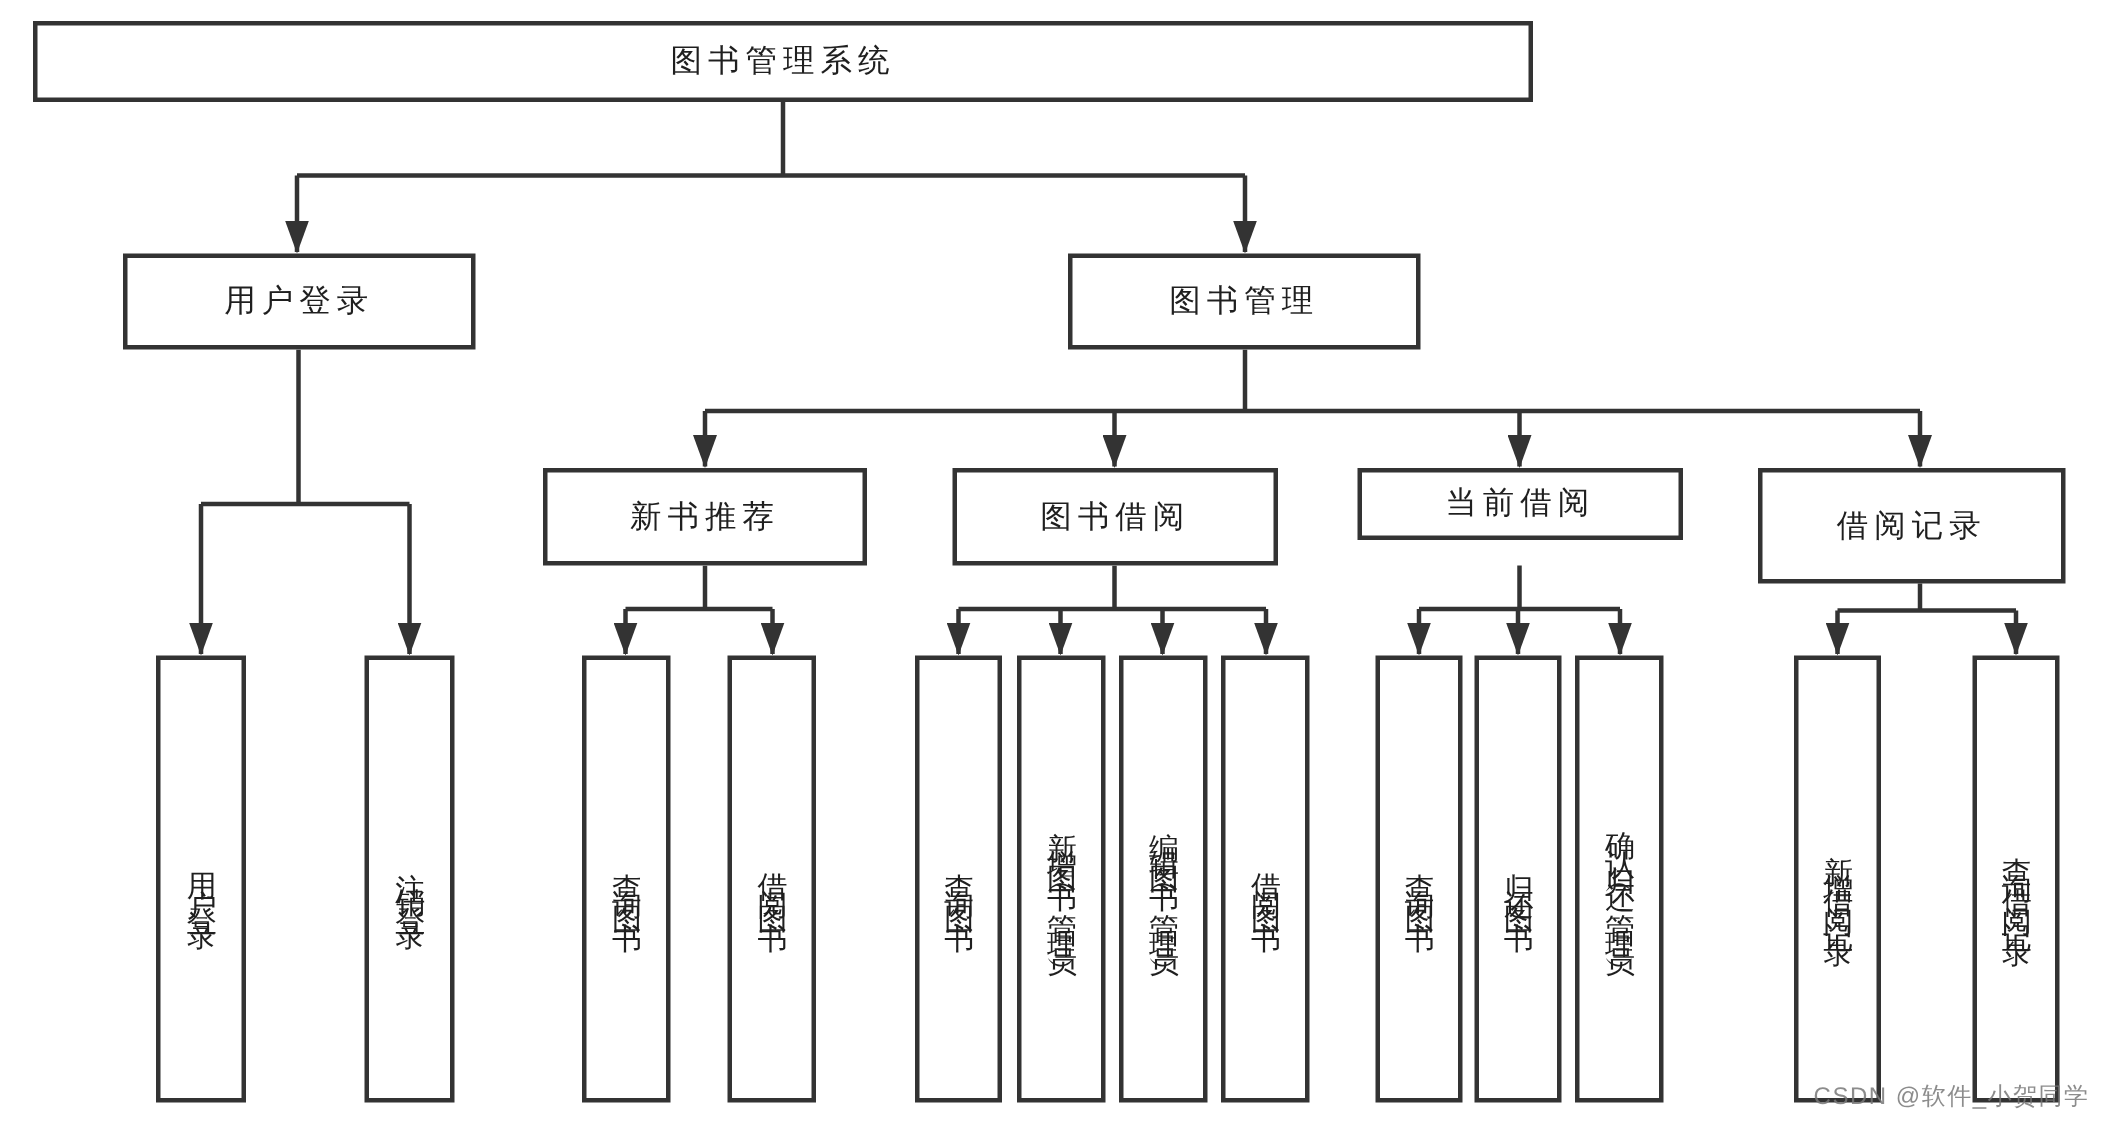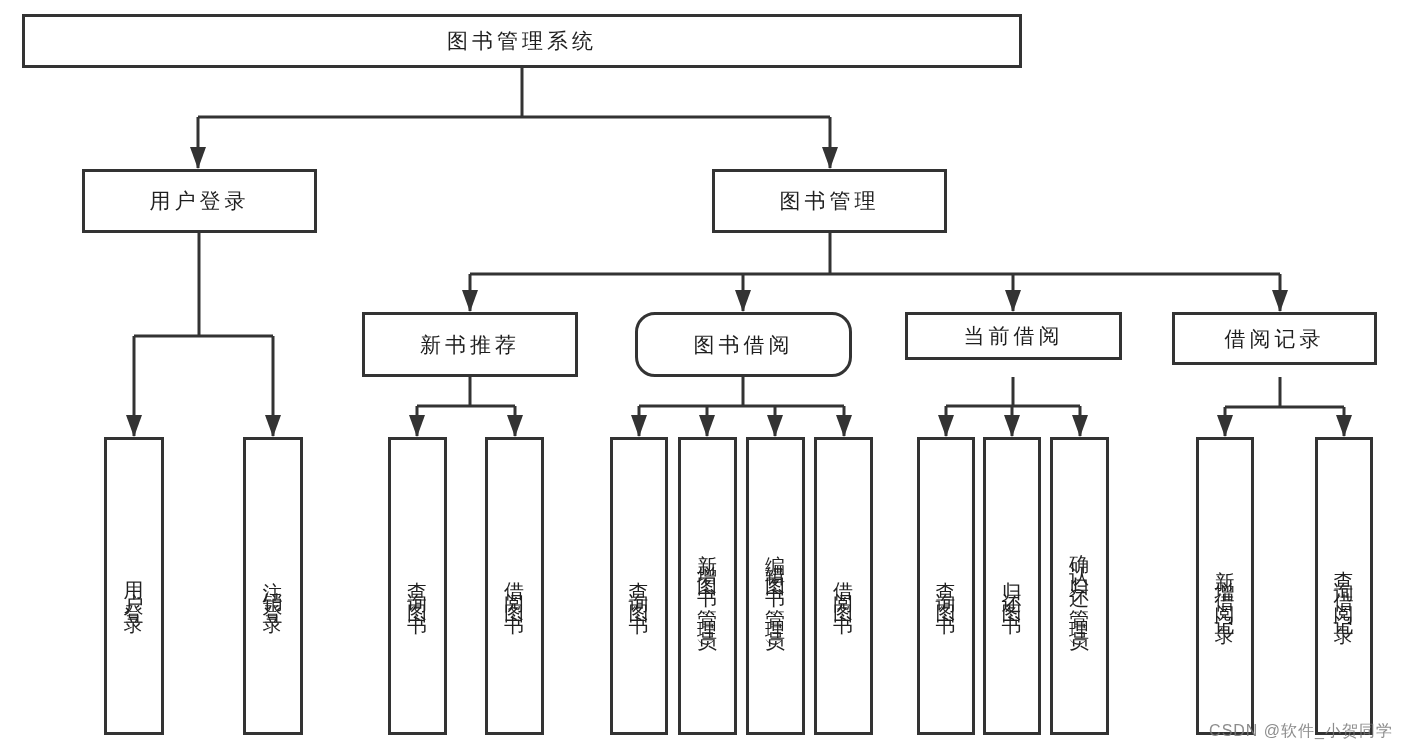--- a/index.html
+++ b/index.html
@@ -107,23 +107,23 @@
       <path d="M1344,407 V436" marker-end="url(#arrow)"></path>
     </g>
   </svg>
 
   <div class="node" style="left:22px; top:14px; width:1000px; height:54px;">图书管理系统</div>
 
   <div class="node" style="left:82px; top:169px; width:235px; height:64px;">用户登录</div>
   <div class="node" style="left:362px; top:312px; width:216px; height:65px;">新书推荐</div>
 
   <div class="node" style="left:712px; top:169px; width:235px; height:64px;">图书管理</div>
-  <div class="node" style="left:635px; top:312px; width:217px; height:65px;border-radius:20px;">图书借阅</div>
+  <div class="node" style="left:635px; top:312px; width:217px; height:65px;">图书借阅</div>
   <div class="node" style="left:905px; top:312px; width:217px; height:48px;">当前借阅</div>
-  <div class="node" style="left:1172px; top:312px; width:205px; height:53px;">借阅记录</div>
+  <div class="node" style="left:1172px; top:312px; width:205px; height:77px;">借阅记录</div>
 
   <div class="node leaf" style="left:104px; top:437px; width:60px; height:298px;">用户登录</div>
   <div class="node leaf" style="left:243px; top:437px; width:60px; height:298px;">注销登录</div>
 
   <div class="node leaf" style="left:388px; top:437px; width:59px; height:298px;">查询图书</div>
   <div class="node leaf" style="left:485px; top:437px; width:59px; height:298px;">借阅图书</div>
 
   <div class="node leaf" style="left:610px; top:437px; width:58px; height:298px;">查询图书</div>
   <div class="node leaf" style="left:678px; top:437px; width:59px; height:298px;">新增图书（管理员）</div>
   <div class="node leaf" style="left:746px; top:437px; width:59px; height:298px;">编辑图书（管理员）</div>

